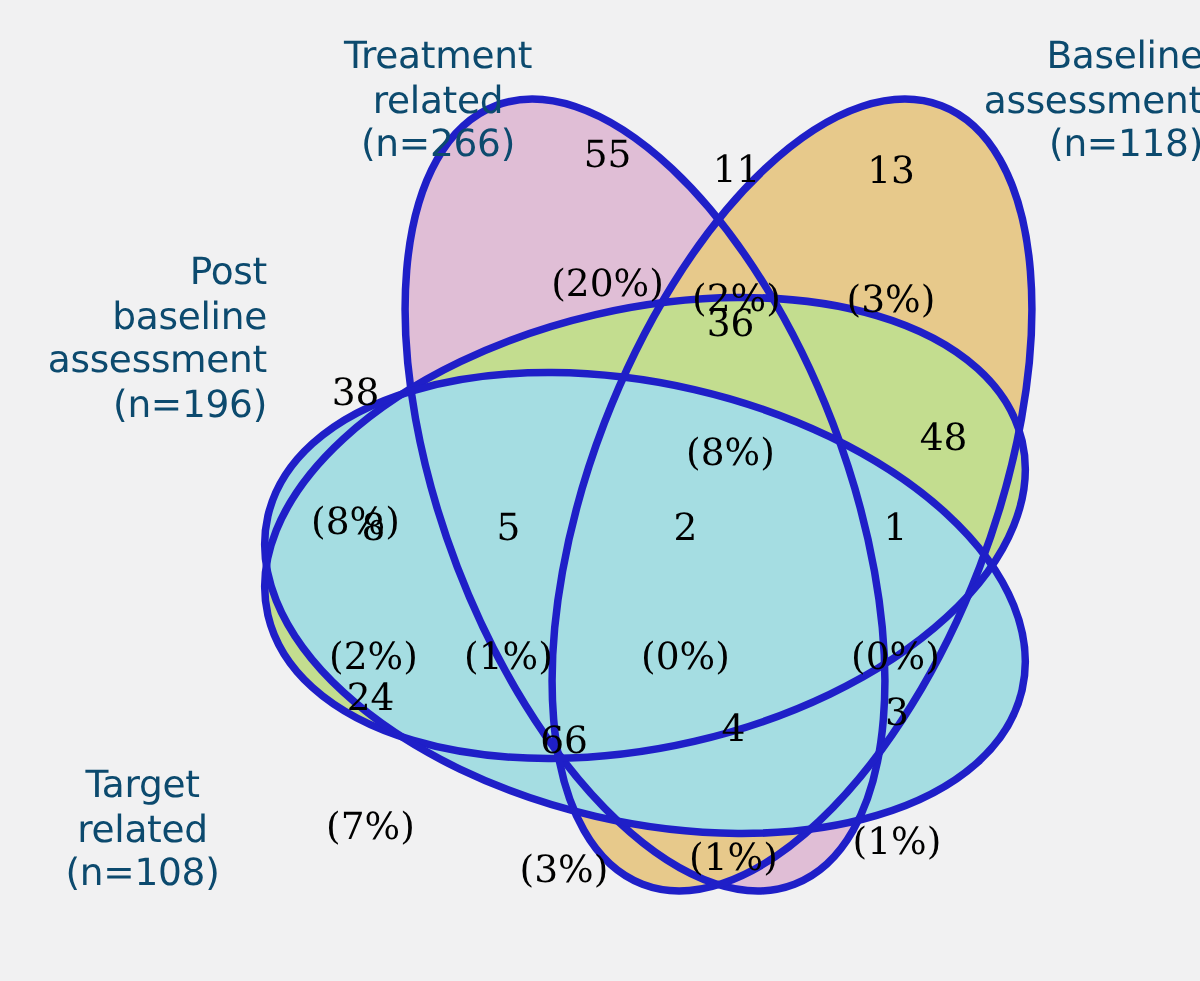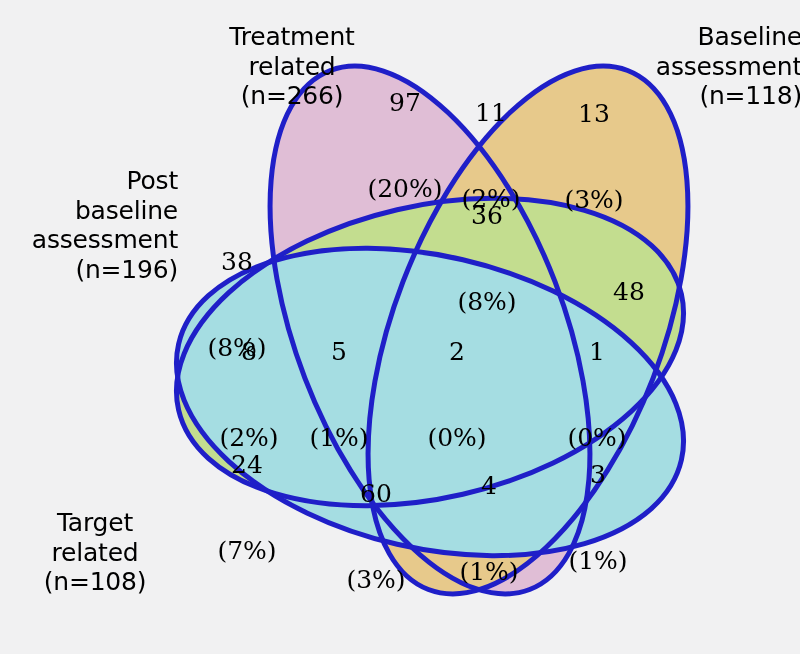--- a/index.html
+++ b/index.html
@@ -17,21 +17,21 @@
   }
   #venn-svg {
     position: absolute;
     left: 0;
     top: 0;
     width: 800px;
     height: 654px;
   }
   .set-label {
     position: absolute;
-    color: #000000;
+    color: #0c4a6e;
     font-family: "DejaVu Sans", sans-serif;
     font-size: 25px;
     line-height: 1.18;
     white-space: pre;
     letter-spacing: -0.2px;
   }
   .label-tr { left: 192px;  top: 22px;  width: 200px; text-align: center; }
   .label-ba { left: 612px;  top: 22px;  width: 190px; text-align: right; padding-right: 6px; }
   .label-pb { left: 2px;    top: 166px; width: 176px; text-align: right; }
   .label-tg { left: 2px;    top: 508px; width: 186px; text-align: center; }
@@ -85,21 +85,21 @@
 (n=118)</div>
   <div class="set-label label-pb">Post
 baseline
 assessment
 (n=196)</div>
   <div class="set-label label-tg">Target
 related
 (n=108)</div>
 
   <div class="cell" style="left:405px; top:146px;">
-    <div>97</div>
+    <div>55</div>
     <div>(20%)</div>
   </div>
 
   <div class="cell" style="left:491px; top:156px;">
     <div>11</div>
     <div>(2%)</div>
   </div>
 
   <div class="cell" style="left:594px; top:157px;">
     <div>13</div>
@@ -142,21 +142,21 @@
     <div>1</div>
     <div>(0%)</div>
   </div>
 
   <div class="cell" style="left:247px; top:508px;">
     <div>24</div>
     <div>(7%)</div>
   </div>
 
   <div class="cell" style="left:376px; top:537px;">
-    <div>60</div>
+    <div>66</div>
     <div>(3%)</div>
   </div>
 
   <div class="cell" style="left:489px; top:529px;">
     <div>4</div>
     <div>(1%)</div>
   </div>
 
   <div class="cell" style="left:598px; top:518px;">
     <div>3</div>

